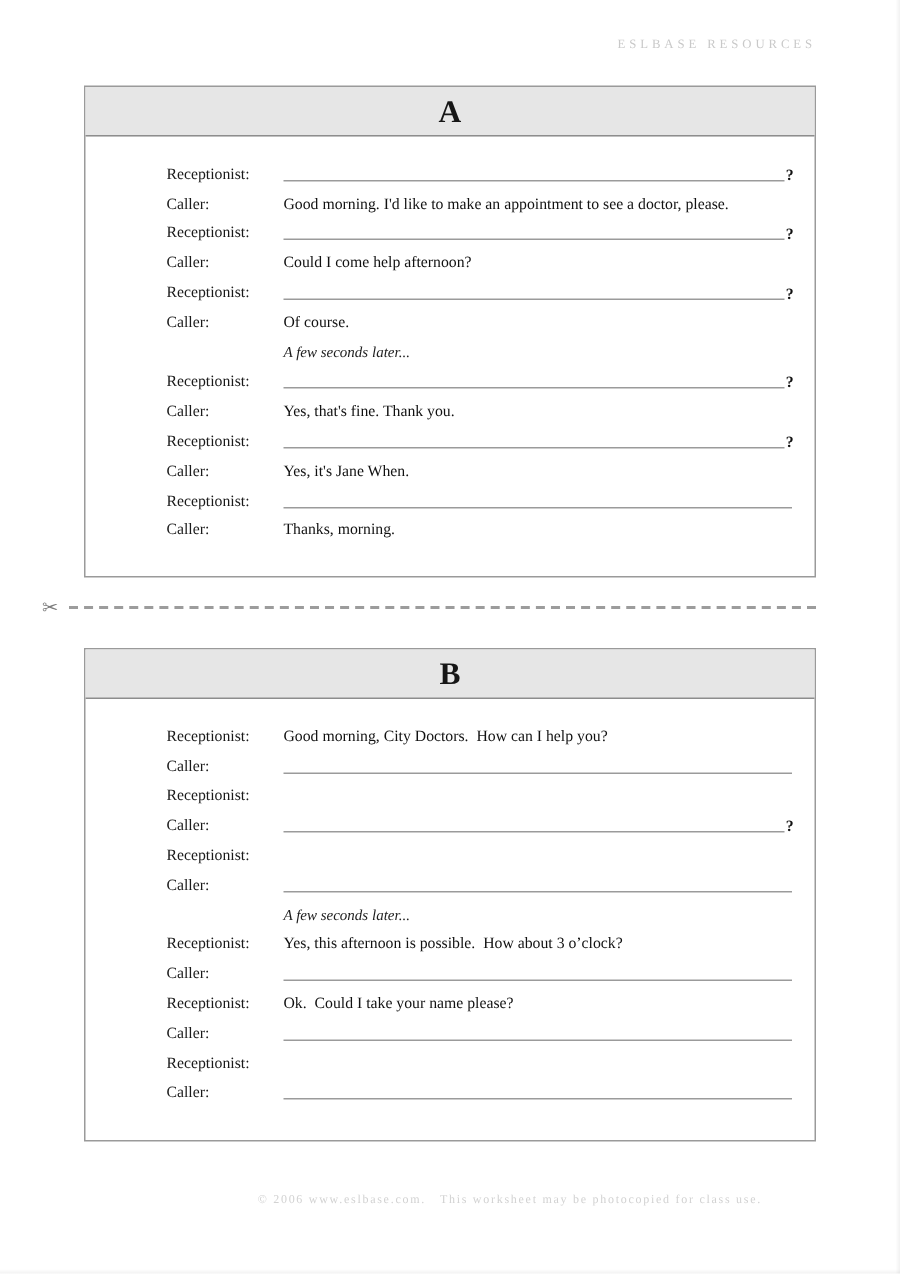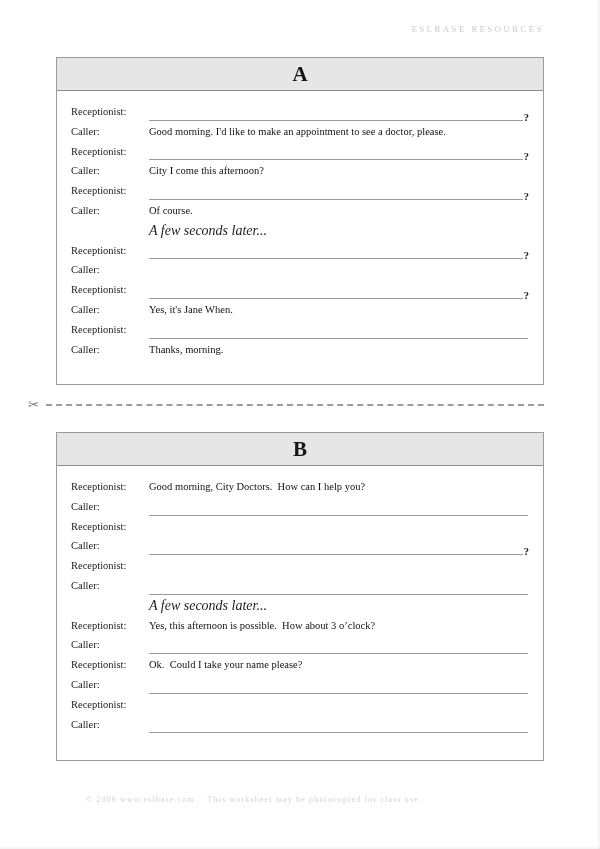--- a/index.html
+++ b/index.html
@@ -79,21 +79,23 @@
     line-height: 1;
   }
 
   .box-body {
     padding: 14px 14px 8px 14px;
     box-sizing: border-box;
   }
 
   .line {
     display: flex;
+    align-items: flex-end;
     height: 19.8px;
+    margin-left: 40px;
   }
   .speaker {
     width: 78px;
     flex: 0 0 78px;
     font-family: "Liberation Serif", "DejaVu Serif", serif;
     font-size: 10.5px;
     font-weight: normal;
     color: #1a1a1a;
     line-height: 13px;
     padding-bottom: 2px;
@@ -105,21 +107,21 @@
     font-size: 10.5px;
     font-weight: normal;
     color: #111111;
     line-height: 13px;
     padding-bottom: 2px;
     white-space: pre;
   }
   .speech.stage {
     font-weight: normal;
     font-style: italic;
-    font-size: 14px;
+    font-size: 10px;
     color: #1d1d1d;
   }
   .blank-wrap {
     flex: 1 1 auto;
     display: flex;
     align-items: flex-end;
     padding-bottom: 2px;
   }
   .blank-rule {
     flex: 1 1 auto;
@@ -161,21 +163,21 @@
     height: 0;
     border-top: 2px dashed #9c9c9c;
   }
 
   
   .footer {
     position: absolute;
     left: 0;
     top: 795px;
     width: 508px;
-    text-align: center;
+    text-align: right;
     font-family: "Liberation Serif", "DejaVu Serif", serif;
     font-size: 8px;
     letter-spacing: 1.15px;
     color: #d2d2d2;
     white-space: pre;
   }
 </style>
 </head>
 <body>
 
@@ -201,21 +203,21 @@
         </div>
         <div class="line">
           <div class="speaker">Receptionist:</div>
           <div class="blank-wrap">
             <span class="blank-rule"></span>
             <span class="blank-q">?</span>
           </div>
         </div>
         <div class="line">
           <div class="speaker">Caller:</div>
-          <div class="speech">City I come this afternoon?</div>
+          <div class="speech">Could I come help afternoon?</div>
         </div>
         <div class="line">
           <div class="speaker">Receptionist:</div>
           <div class="blank-wrap">
             <span class="blank-rule"></span>
             <span class="blank-q">?</span>
           </div>
         </div>
         <div class="line">
           <div class="speaker">Caller:</div>
@@ -227,20 +229,21 @@
         </div>
         <div class="line">
           <div class="speaker">Receptionist:</div>
           <div class="blank-wrap">
             <span class="blank-rule"></span>
             <span class="blank-q">?</span>
           </div>
         </div>
         <div class="line">
           <div class="speaker">Caller:</div>
+          <div class="speech">Yes, that's fine. Thank you.</div>
         </div>
         <div class="line">
           <div class="speaker">Receptionist:</div>
           <div class="blank-wrap">
             <span class="blank-rule"></span>
             <span class="blank-q">?</span>
           </div>
         </div>
         <div class="line">
           <div class="speaker">Caller:</div>

